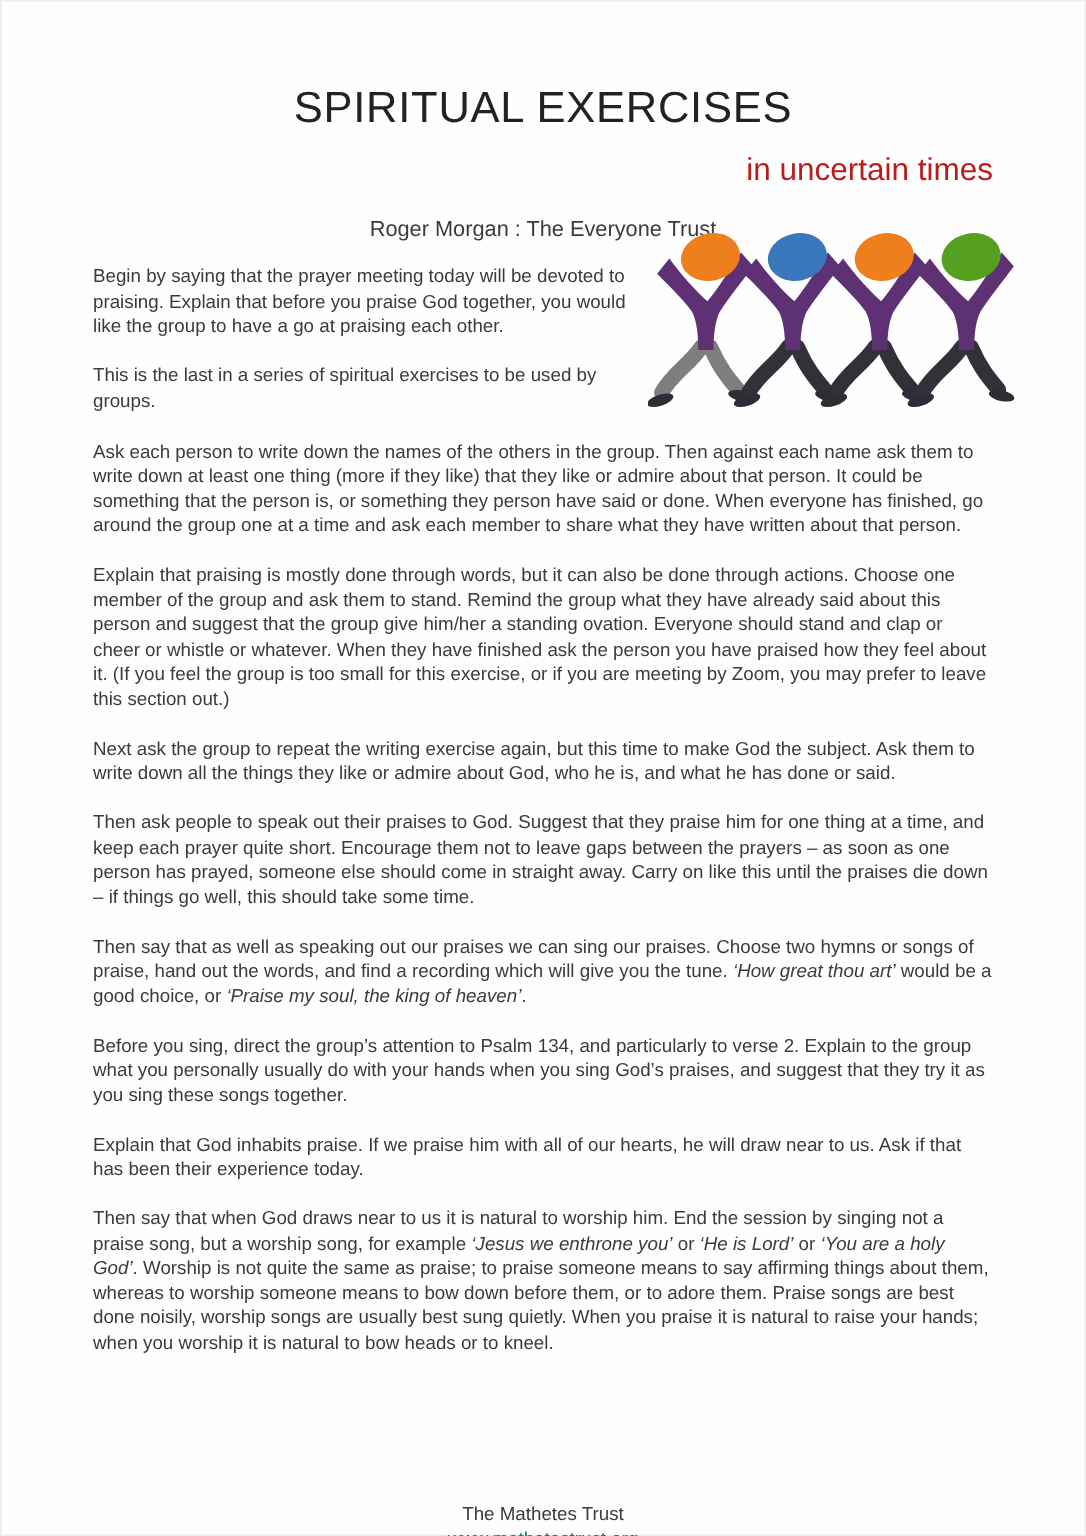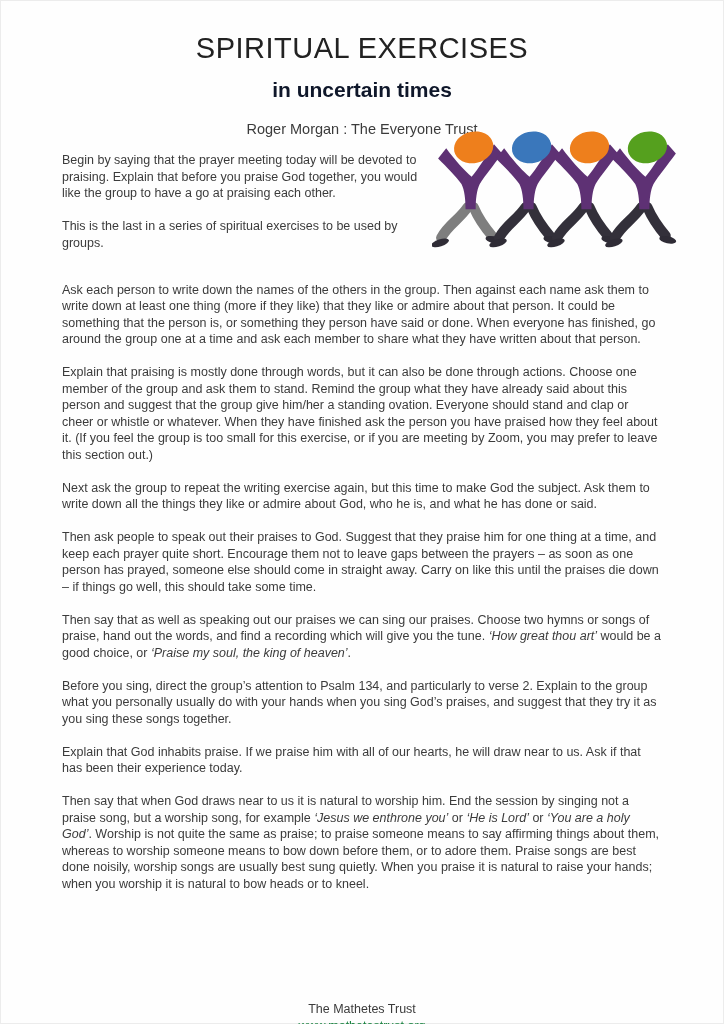--- a/index.html
+++ b/index.html
@@ -5,35 +5,35 @@
   html, body { margin: 0; padding: 0; }
   body {
     width: 724px; height: 1024px;
     background: #fefefe;
     font-family: "Liberation Sans", sans-serif;
     color: #3b3b3b;
     position: relative;
     overflow: hidden;
     box-shadow: inset 0 0 0 1px #ececec;
   }
-  .page { padding: 32px 62px 0 62px; }
+  .page { padding: 56px 62px 0 62px; }
 
   .title {
     text-align: center;
     font-size: 29px;
     font-weight: 400;
     letter-spacing: 0.5px;
     color: #222;
     margin: 0;
   }
   .subtitle {
-    text-align: center;
+    text-align: right;
     font-size: 21px;
-    font-weight: 700;
-    color: #0f172a;
+    font-weight: 400;
+    color: #b91c1c;
     margin: 13px 0 0 0;
   }
   .byline {
     text-align: center;
     font-size: 14.5px;
     color: #3b3b3b;
     margin: 19px 0 0 0;
   }
   .section-heading {
     font-size: 17px;
@@ -45,21 +45,21 @@
   .intro-row { display: flex; margin-top: 15px; }
   .intro-text { width: 392px; }
   .illustration-wrap { margin: -26px -22px 0 auto; }
 
   p.body {
     font-size: 12.5px;
     line-height: 16.5px;
     margin: 0 0 16.5px 0;
     color: #3b3b3b;
   }
-  .paragraphs { margin-top: 14px; }
+  .paragraphs { margin-top: 1px; }
   .it { font-style: italic; }
 
   .leg { fill: none; stroke-width: 10; stroke-linecap: round; }
 
   .footer {
     position: absolute;
     top: 1001px; left: 0;
     width: 100%;
     text-align: center;
     font-size: 12.5px;

